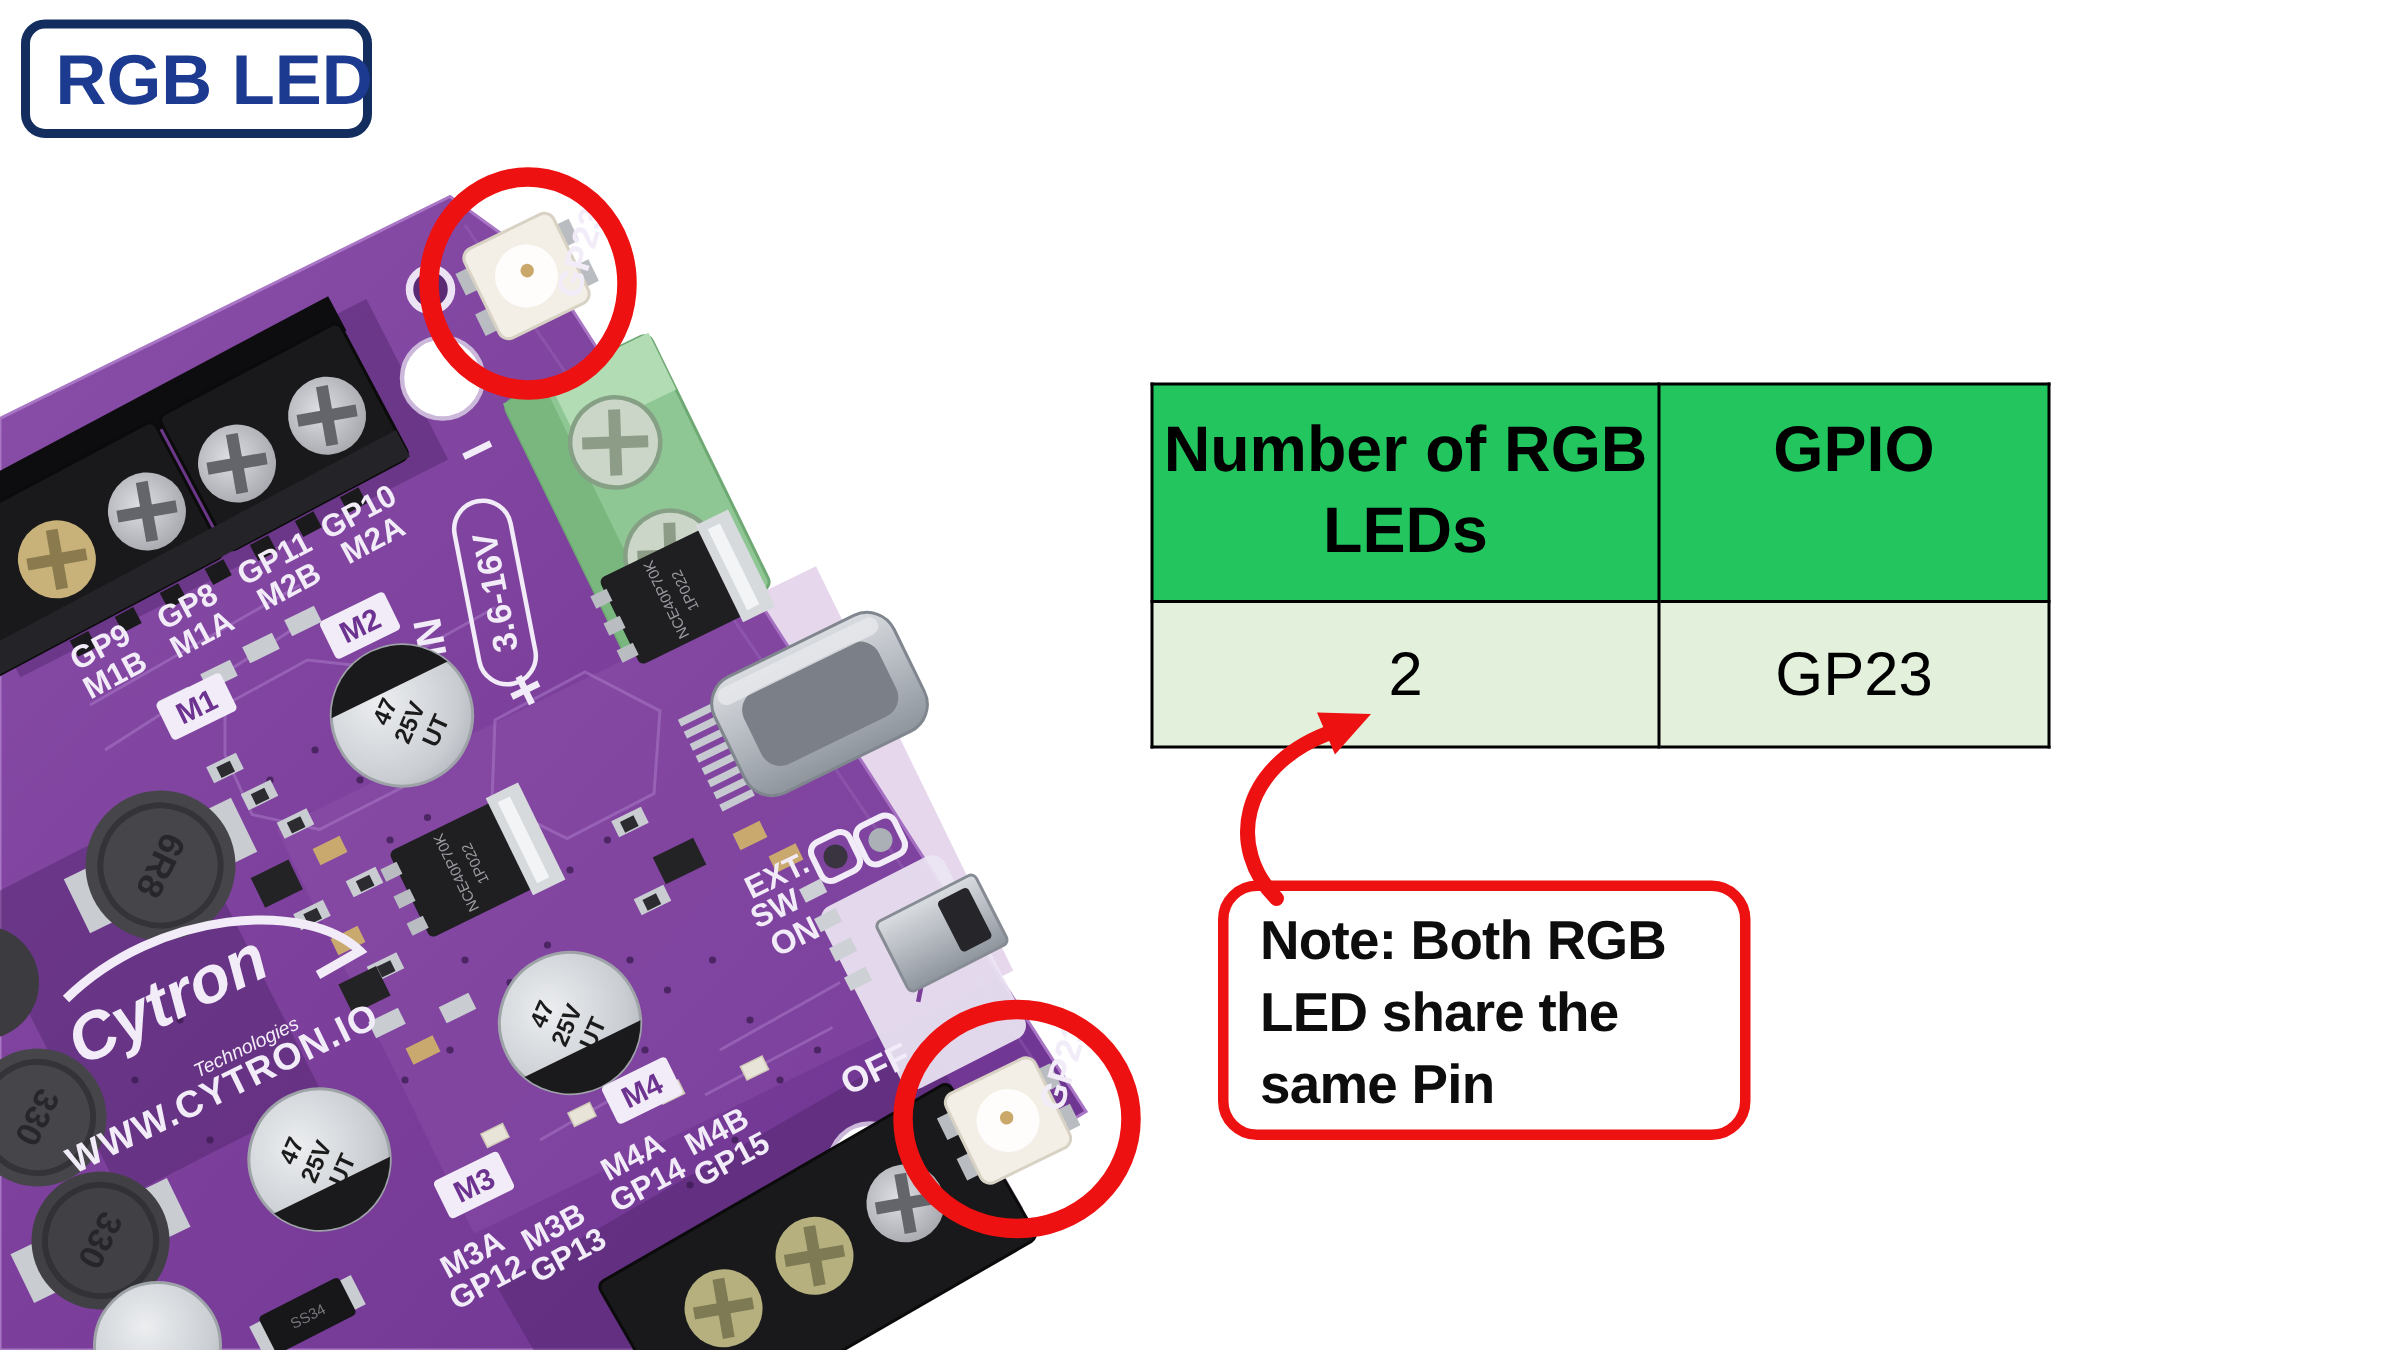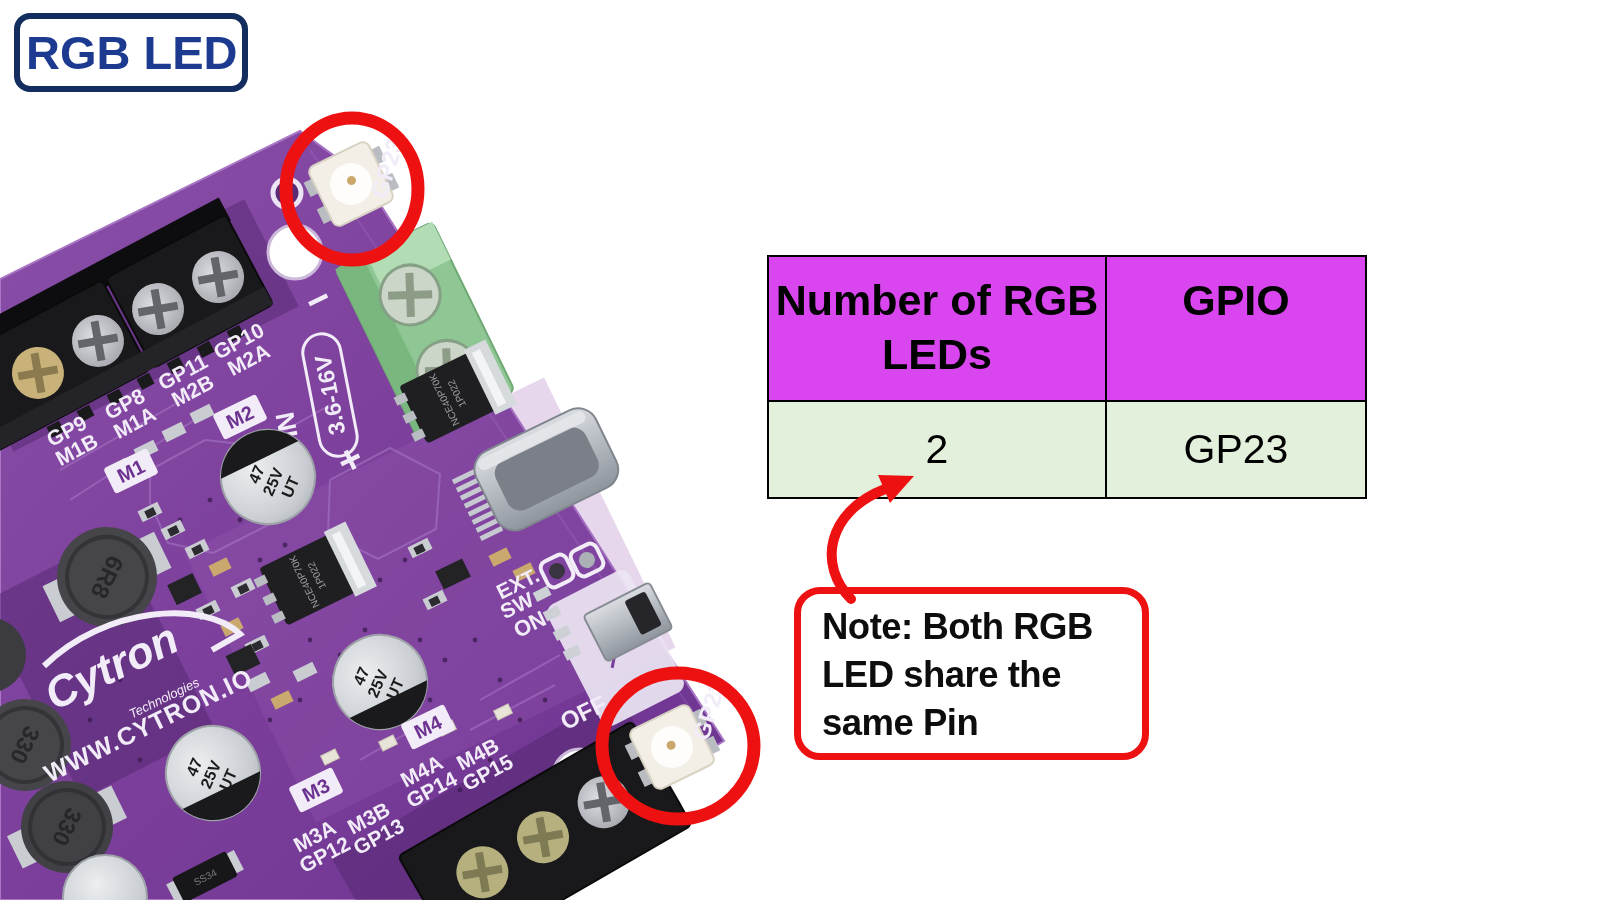--- a/index.html
+++ b/index.html
@@ -7,37 +7,37 @@
     width:1600px;height:900px;position:relative;overflow:hidden;
     background:#ffffff;font-family:"Liberation Sans", sans-serif;
   }
   svg{position:absolute;left:0;top:0}
   #overlay-svg{z-index:6;pointer-events:none}
 
   
   .title-box{
     position:absolute;left:14px;top:13px;width:234px;height:79px;box-sizing:border-box;
     border:6px solid #132e5e;border-radius:16px;background:#fff;z-index:4;
-    display:flex;align-items:center;padding-left:6px;
+    display:flex;align-items:center;padding-left:17px;
   }
   .title-box span{font-size:47px;font-weight:bold;color:#1c3a90;white-space:nowrap}
 
   
   table.info-table{position:absolute;left:767px;top:255px;border-collapse:collapse;z-index:3}
   .info-table th,.info-table td{border:2.5px solid #000;box-sizing:border-box;text-align:center}
   .info-table th{
-    width:338px;height:145px;background:#d946ef;color:#000;
+    width:338px;height:145px;background:#22c55e;color:#000;
     font-size:43px;font-weight:bold;vertical-align:top;padding-top:16px;line-height:54px;
   }
   .info-table th.gpio{width:260px}
   .info-table td{height:97px;background:#e3f0dc;font-size:41px;font-weight:normal;vertical-align:middle}
 
   
   .note-box{
-    position:absolute;left:794px;top:587px;width:355px;height:173px;box-sizing:border-box;
+    position:absolute;left:812px;top:587px;width:355px;height:173px;box-sizing:border-box;
     border:7px solid #ed1111;border-radius:26px;background:transparent;z-index:5;
     padding:9px 0 0 21px;
   }
   .note-box .note-text{
     width:307px;font-size:36.5px;font-weight:bold;color:#0d0d0d;line-height:48px;letter-spacing:-0.5px;
   }
 
   .silk{fill:#f2ecf8;font-weight:bold}
 </style>
 </head>

